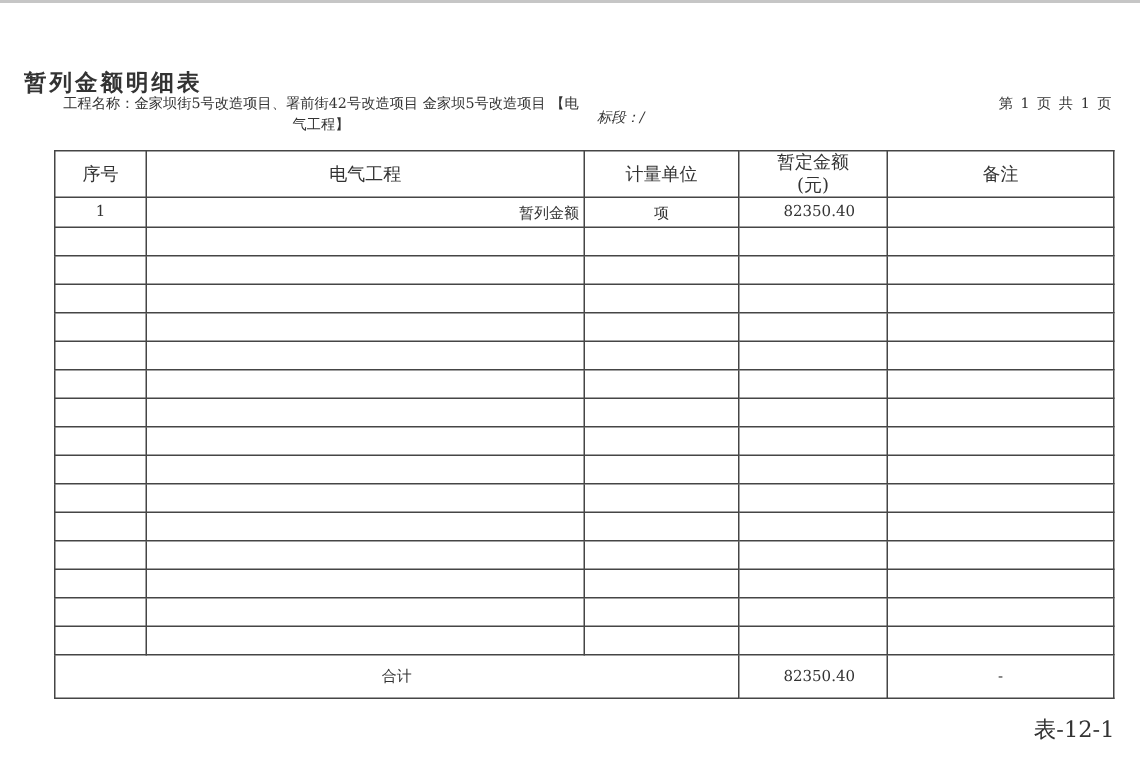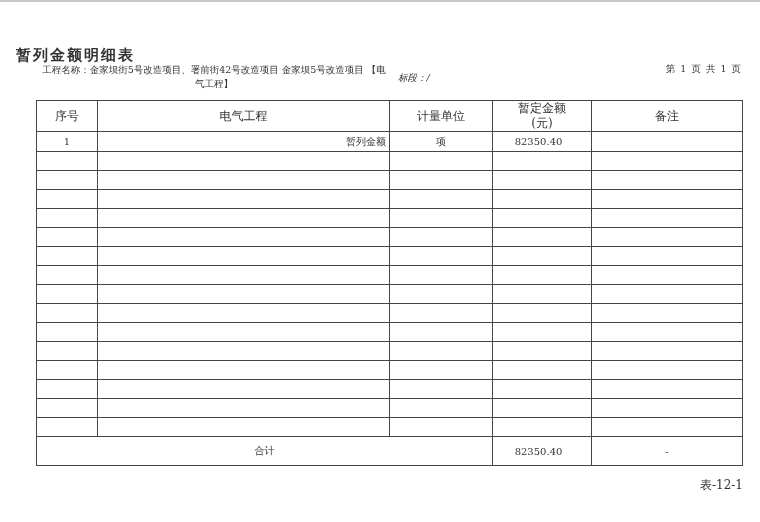--- a/index.html
+++ b/index.html
@@ -41,30 +41,30 @@
     padding: 0 3px;
     text-align: center;
     overflow: hidden;
     vertical-align: middle;
   }
   .main thead tr { height: 27px; }
   .main th { font-weight: normal; font-size: 12px; }
   .th-two-line { white-space: pre-line; line-height: 1.25; margin-left: 16px; }
   tr.data-row { height: 20px; }
   td.cell-name { text-align: right; padding-left: 5px; }
-  td.cell-amount { padding-right: 10px; }
+  td.cell-amount { text-align: right; padding-right: 21px; }
   tr.empty-row { height: 19px; }
   tr.total-row { height: 29px; }
   .footnote {
     position: absolute; top: 456px; left: 36px;
     font-size: 9.5px; white-space: nowrap;
   }
   .form-code {
     position: absolute; top: 477px; right: 17px;
-    font-size: 12px;
+    font-size: 15px;
   }
 </style>
 </head>
 <body>
 
 <div class="page">
   <div class="top-edge"></div>
 
   <h1 class="title">暂列金额明细表</h1>
 

